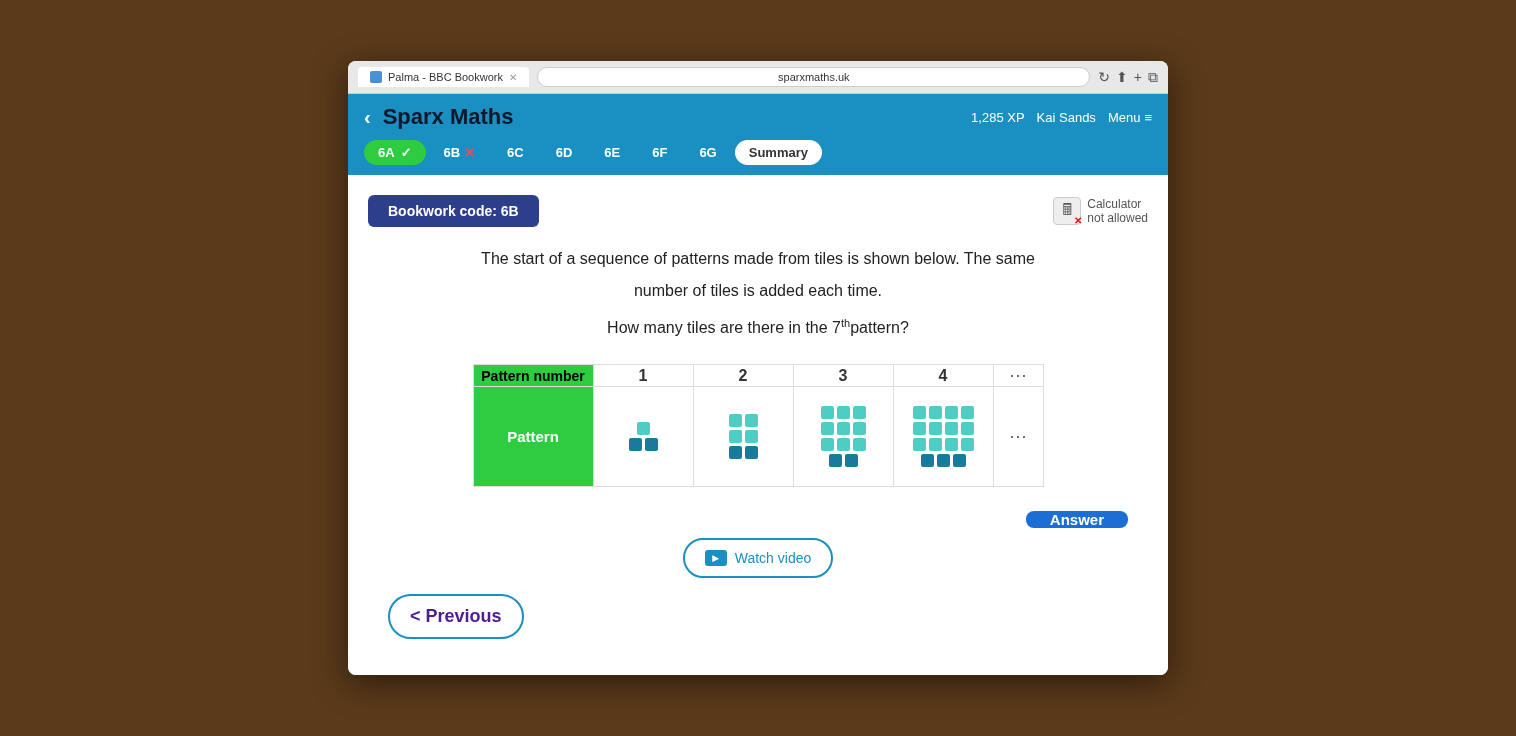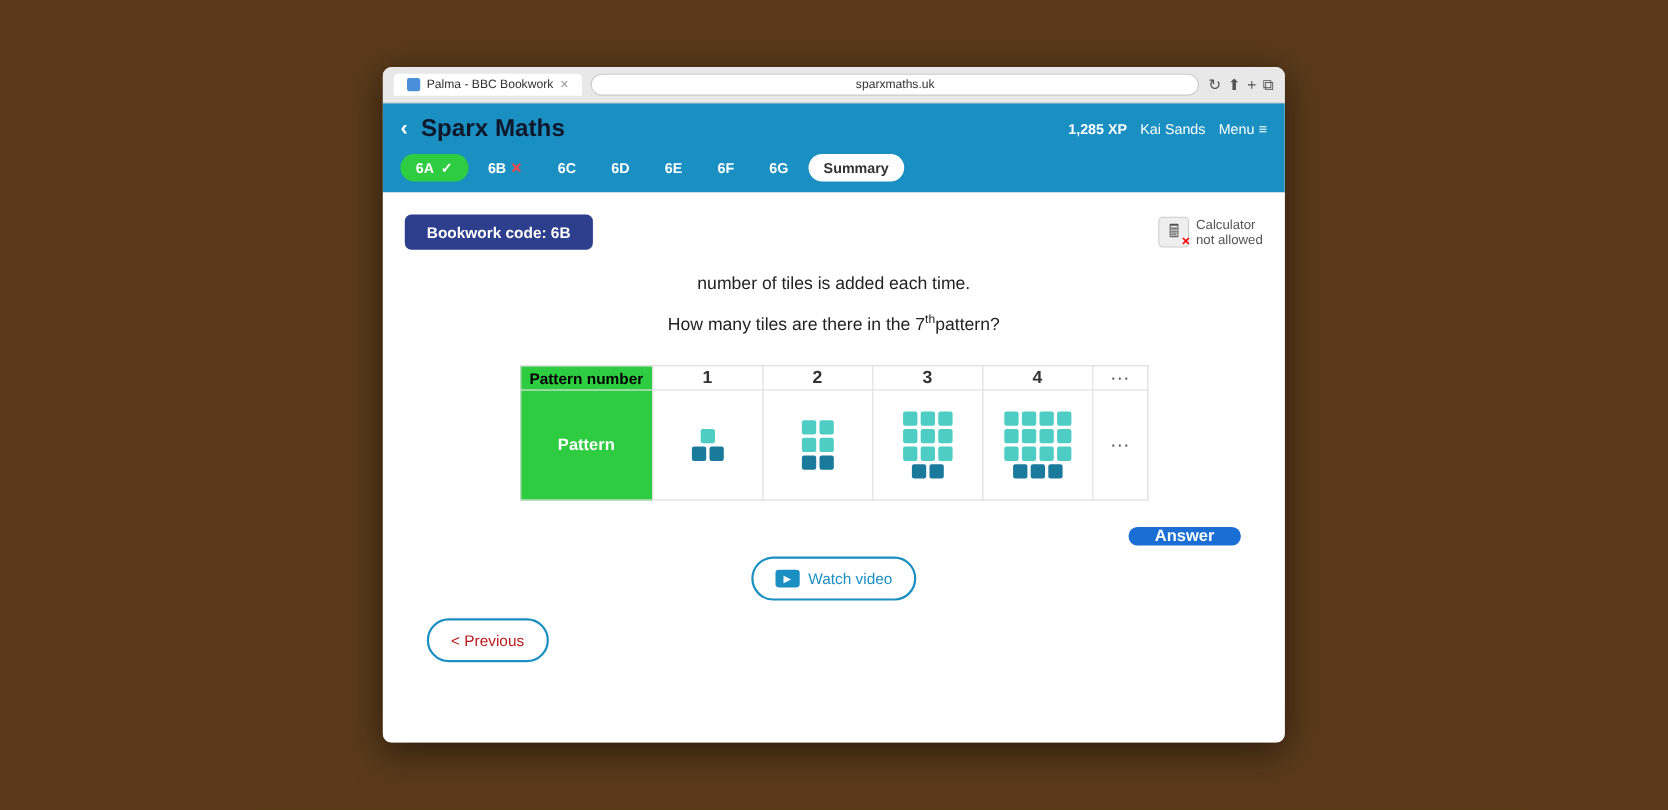--- a/index.html
+++ b/index.html
@@ -86,21 +86,21 @@
     }
     .header-right {
       margin-left: auto;
       display: flex;
       align-items: center;
       gap: 12px;
       color: white;
       font-size: 13px;
     }
     .xp-badge {
-      font-weight: bold;
+      font-weight: normal;
       text-align: right;
     }
     .menu-btn {
       cursor: pointer;
       display: flex;
       align-items: center;
       gap: 4px;
       font-size: 13px;
     }
 
@@ -272,25 +272,25 @@
     .tile {
       width: 13px;
       height: 13px;
       border-radius: 2px;
     }
     .tile-dark { background: #1a7a9c; }
     .tile-light { background: #4ecdc4; }
     .prev-btn {
       border: 2px solid #1a8fc1;
       background: white;
-      color: #b91c1c;
+      color: #4c1d95;
       padding: 10px 20px;
       border-radius: 24px;
-      font-size: 14px;
-      font-weight: normal;
+      font-size: 18px;
+      font-weight: bold;
       cursor: pointer;
       display: flex;
       align-items: center;
       gap: 6px;
     }
     .watch-video-btn {
       background: white;
       border: 2px solid #1a8fc1;
       border-radius: 24px;
       padding: 10px 20px;
@@ -397,20 +397,21 @@
           🖩
           <span class="calc-x">✕</span>
         </div>
         <div>
           <div>Calculator</div>
           <div>not allowed</div>
         </div>
       </div>
     </div>
 
+    <p class="question-text">The start of a sequence of patterns made from tiles is shown below. The same</p>
     <p class="question-text">number of tiles is added each time.</p>
     <p class="question-text" style="margin-top:12px;">
       <span>How many tiles are there in the 7</span><sup>th</sup><span>pattern?</span>
     </p>
 
     <div class="pattern-table-wrapper">
       <table class="pattern-table">
         <tbody>
             <tr>
           <td class="header-cell">Pattern number</td>

